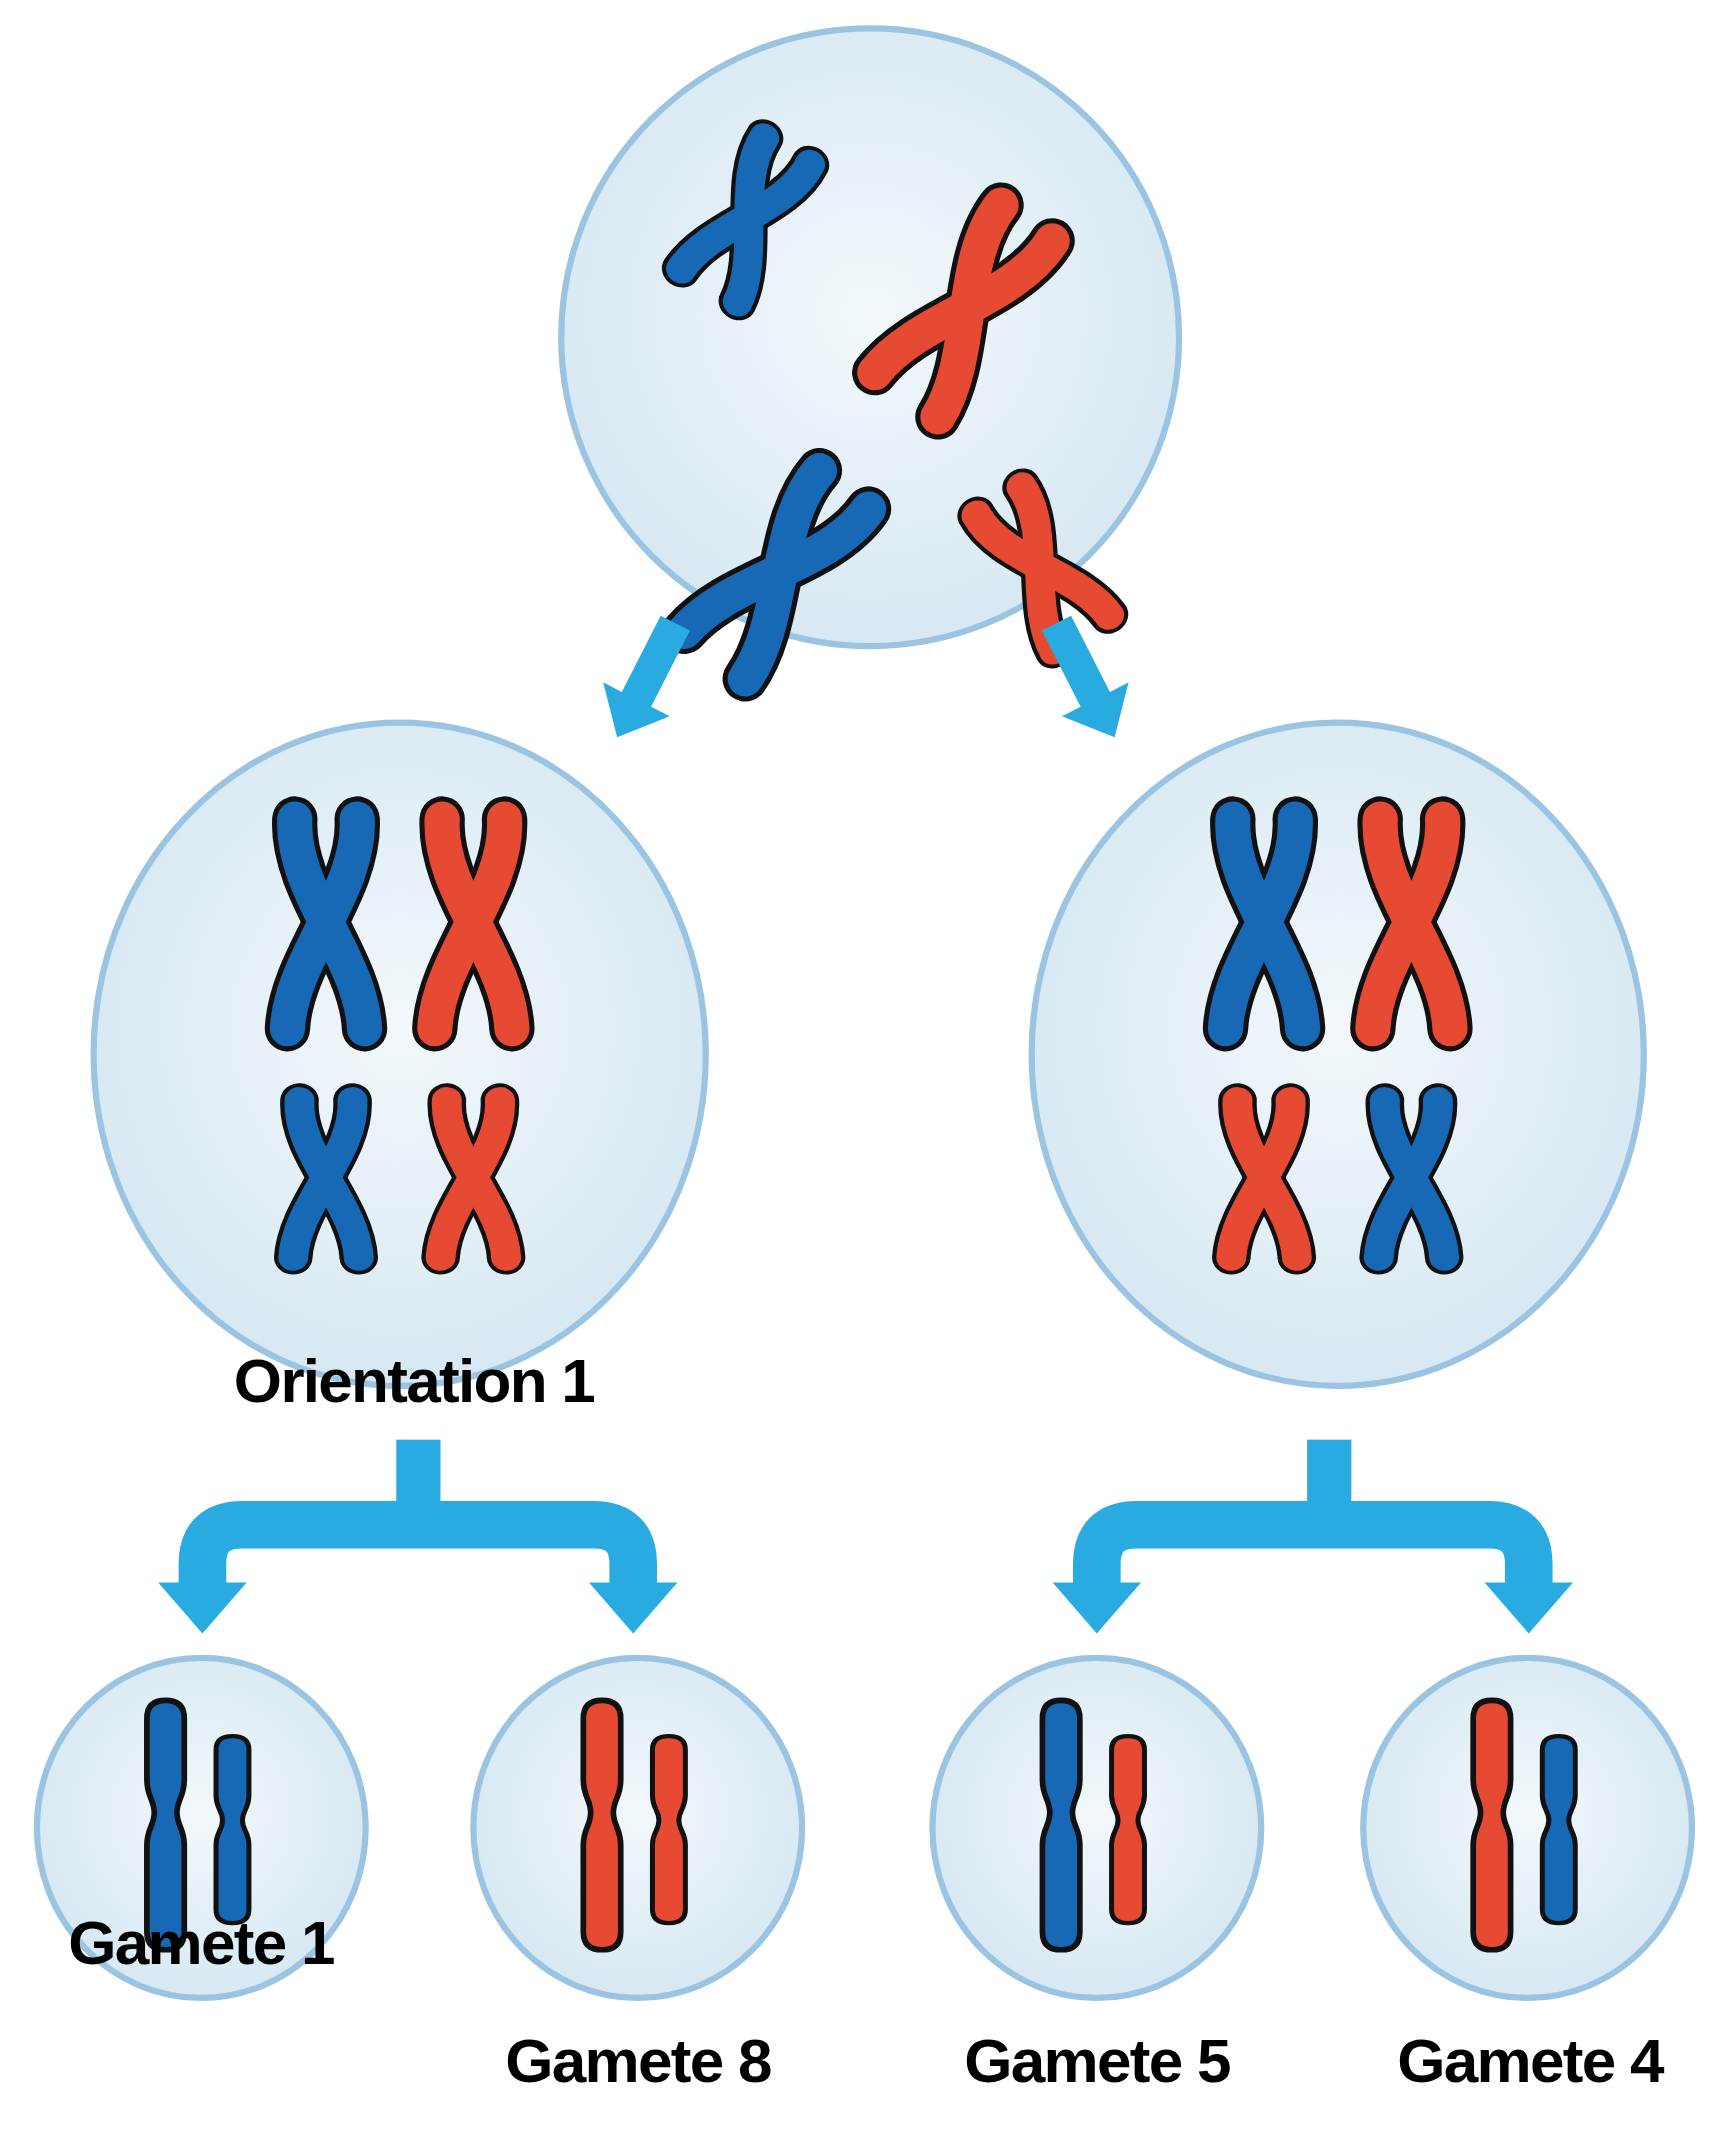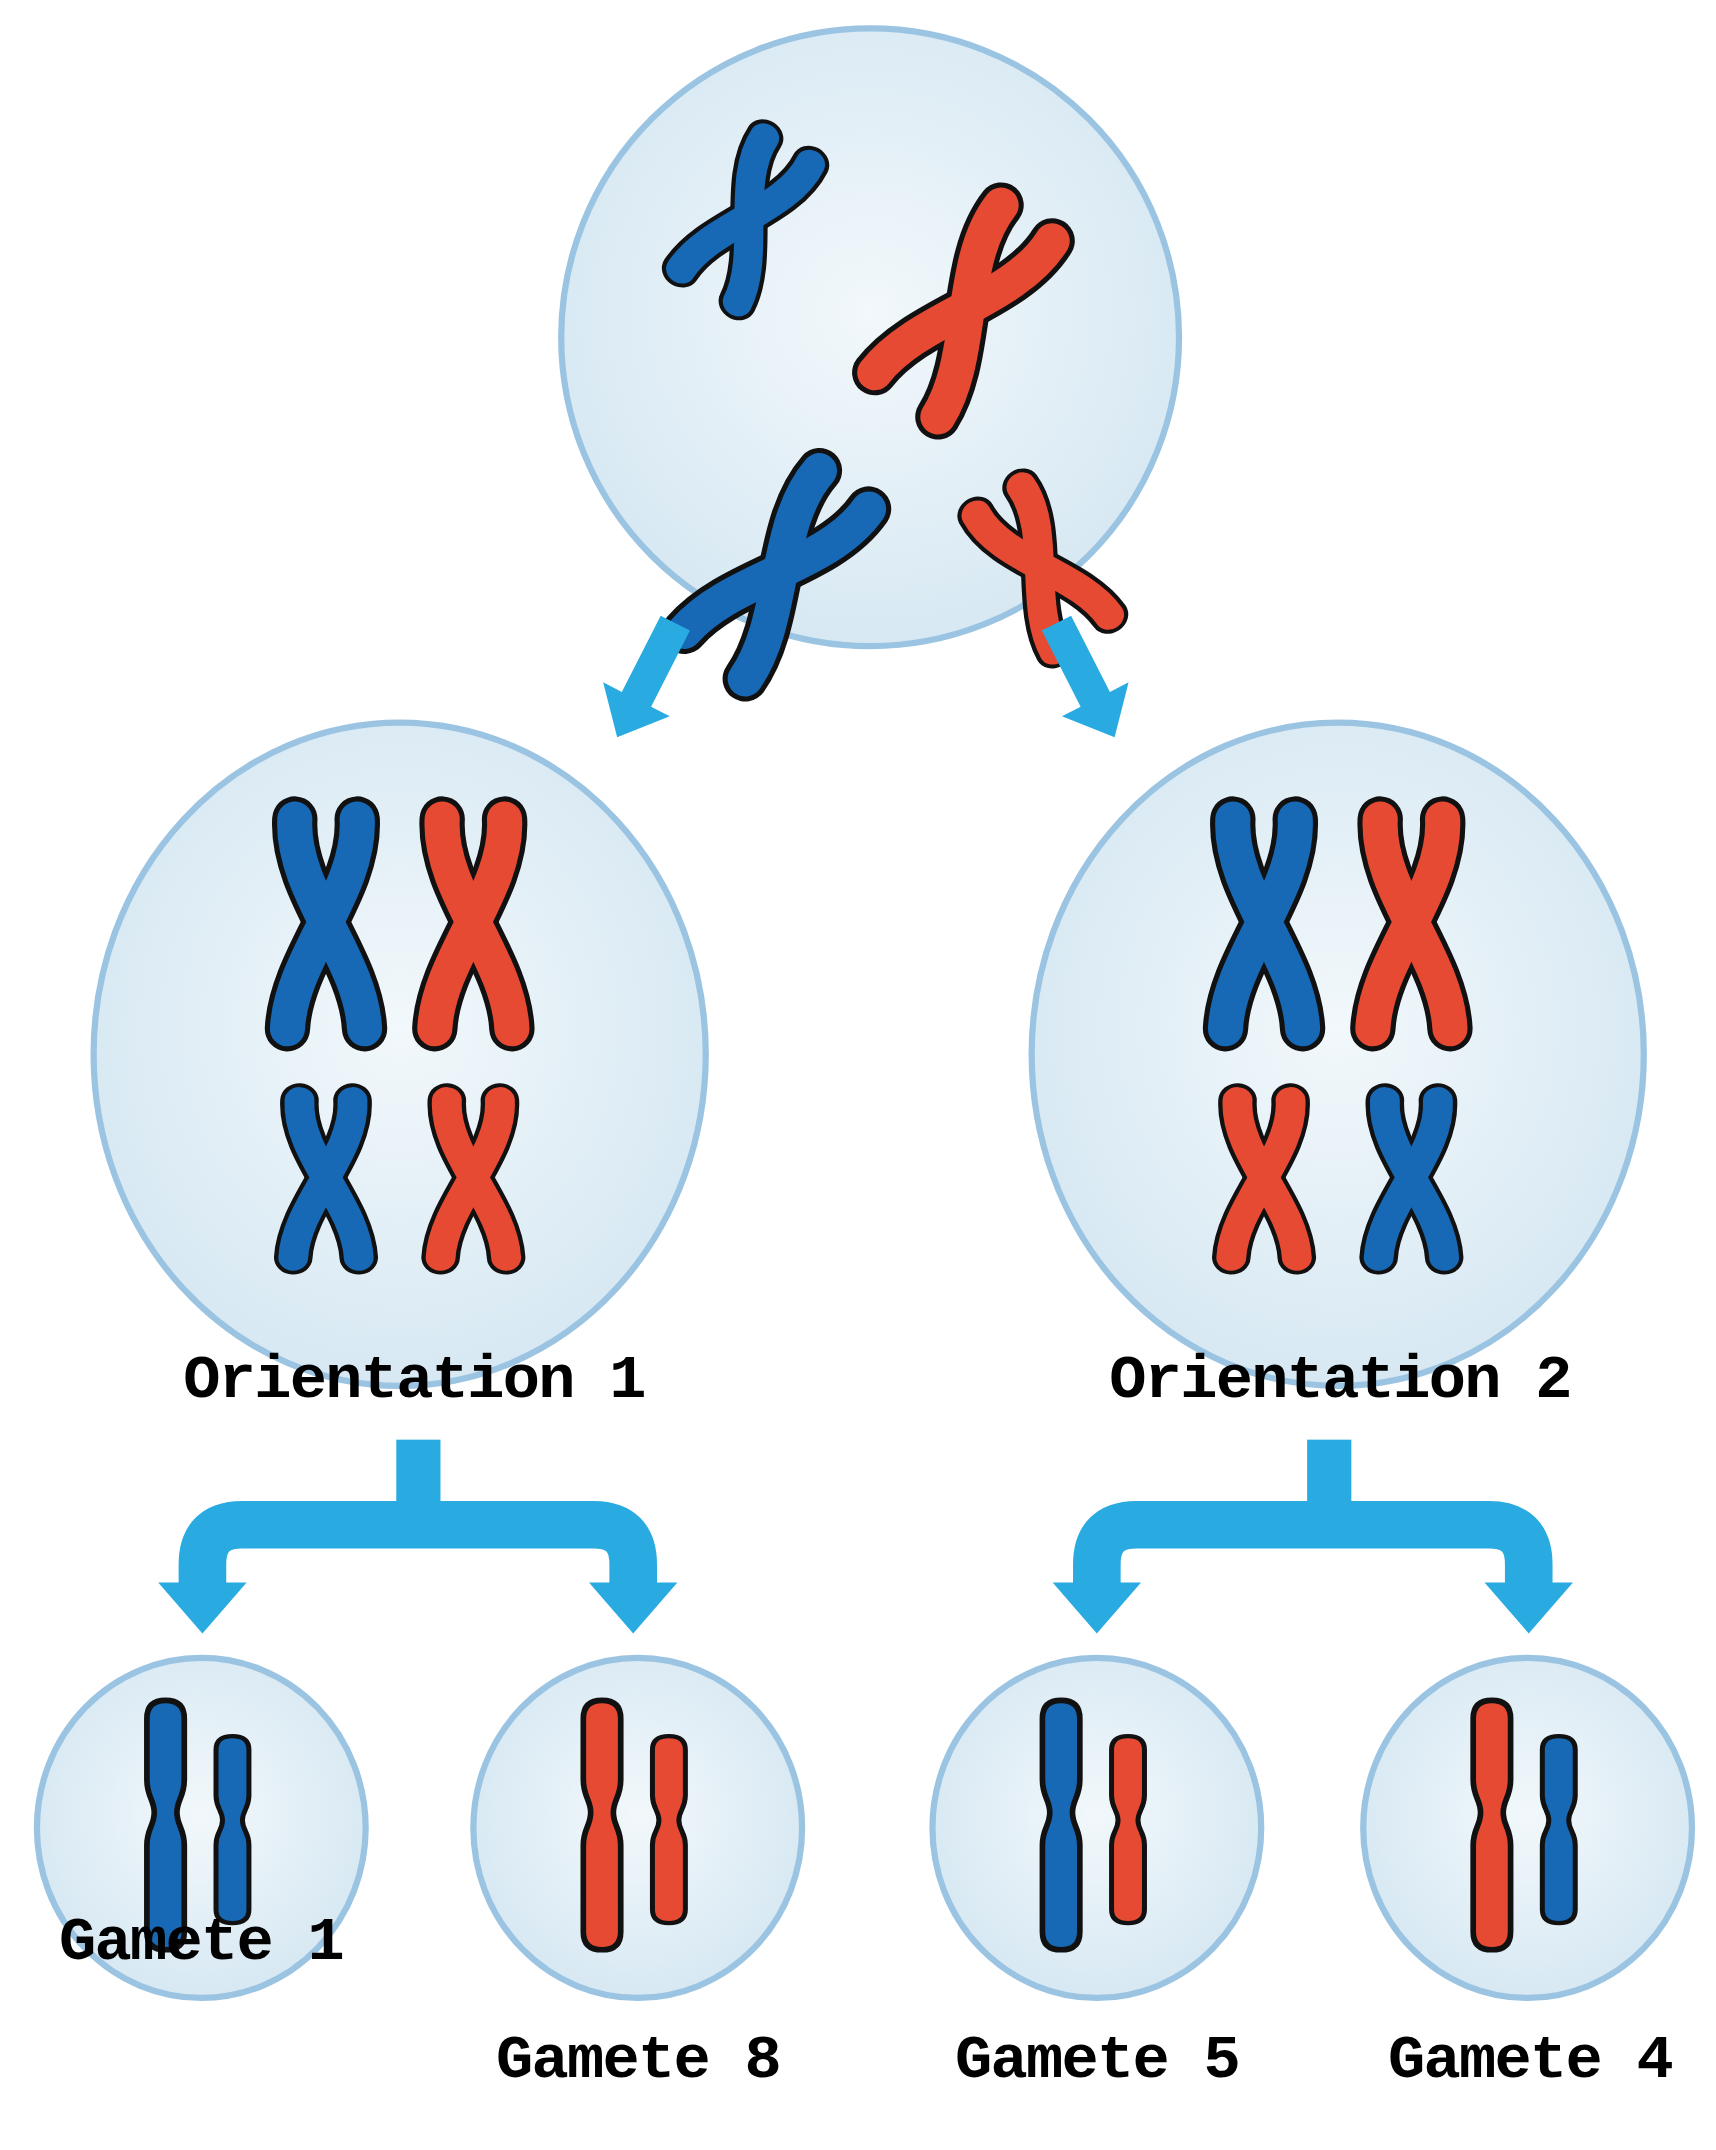--- a/index.html
+++ b/index.html
@@ -1,17 +1,17 @@
 <!DOCTYPE html>
 <html style="font-size:9px"><head>
 <meta charset="utf-8">
 <style>
   html,body{margin:0;padding:0;background:#ffffff;}
   .stage{position:relative;width:1717px;height:2151px;background:#ffffff;overflow:hidden;
-         font-family:Liberation Mono, monospace;}
+         font-family:Liberation Sans, sans-serif;}
   .stage svg{position:absolute;left:0;top:0;}
   .diagram-label{position:absolute;transform:translateX(-50%);white-space:nowrap;
       font-weight:700;font-size:62px;letter-spacing:-1.7px;color:#000;line-height:1;}
   
   .ol{fill:none;stroke:#111111;stroke-width:80;stroke-linecap:round;}
   .ch{fill:none;stroke:currentColor;stroke-width:62;stroke-linecap:round;}
   .rodp{fill:currentColor;stroke:#111111;stroke-width:10;stroke-linejoin:round;}
   .cell{fill:url(#cg);stroke:#9AC4E2;stroke-width:11;}
   .cyan{fill:#29ABE2;}
   .cyanstroke{fill:none;stroke:#29ABE2;stroke-width:84;}
@@ -110,20 +110,19 @@
       <use href="#rod" transform="translate(1872 3220)" color="#1768B5"></use>
       <use href="#rod" transform="translate(1990 3228) scale(0.88 0.75)" color="#E74A33"></use>
     </g>
     <g>
       <use href="#rod" transform="translate(2632 3220)" color="#E74A33"></use>
       <use href="#rod" transform="translate(2750 3228) scale(0.88 0.75)" color="#1768B5"></use>
     </g>
   </svg>
 
   <div class="diagram-label" style="left:414px;top:1350px;">Orientation 1</div>
-  <div class="diagram-label" style="left:1340px;top:1350px;">Orientation 2</div>
 
   <div class="diagram-label" style="left:201px;top:1912px;">Gamete 1</div>
   <div class="diagram-label" style="left:638px;top:2030px;">Gamete 8</div>
   <div class="diagram-label" style="left:1097px;top:2030px;">Gamete 5</div>
   <div class="diagram-label" style="left:1530px;top:2030px;text-align:right;">Gamete 4</div>
 </div>
 
 
 </body></html>

